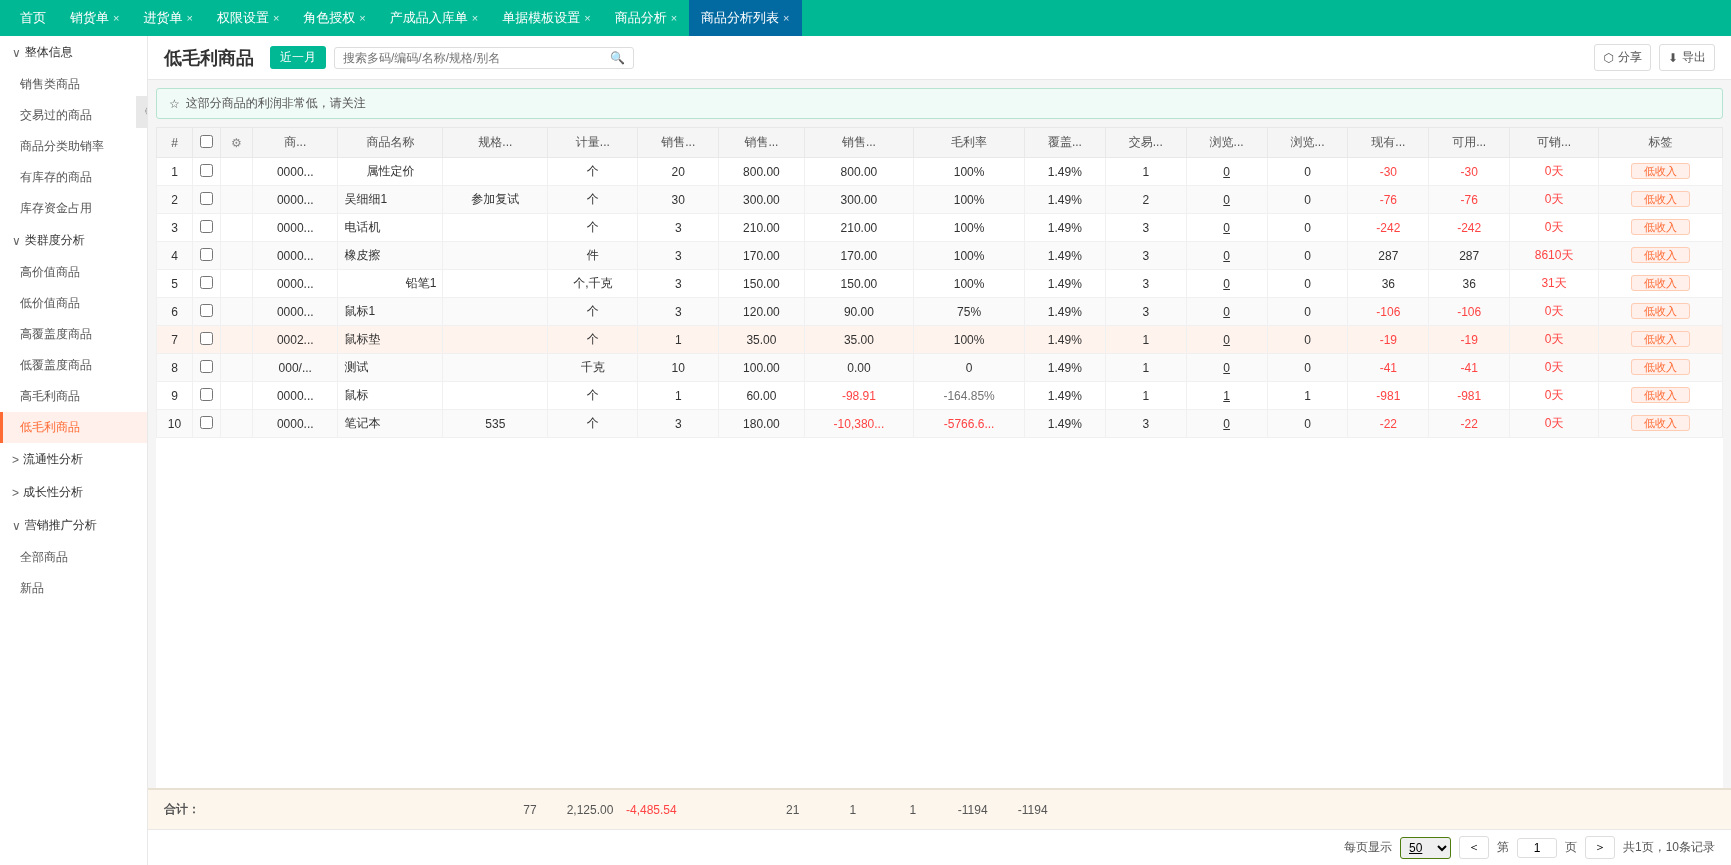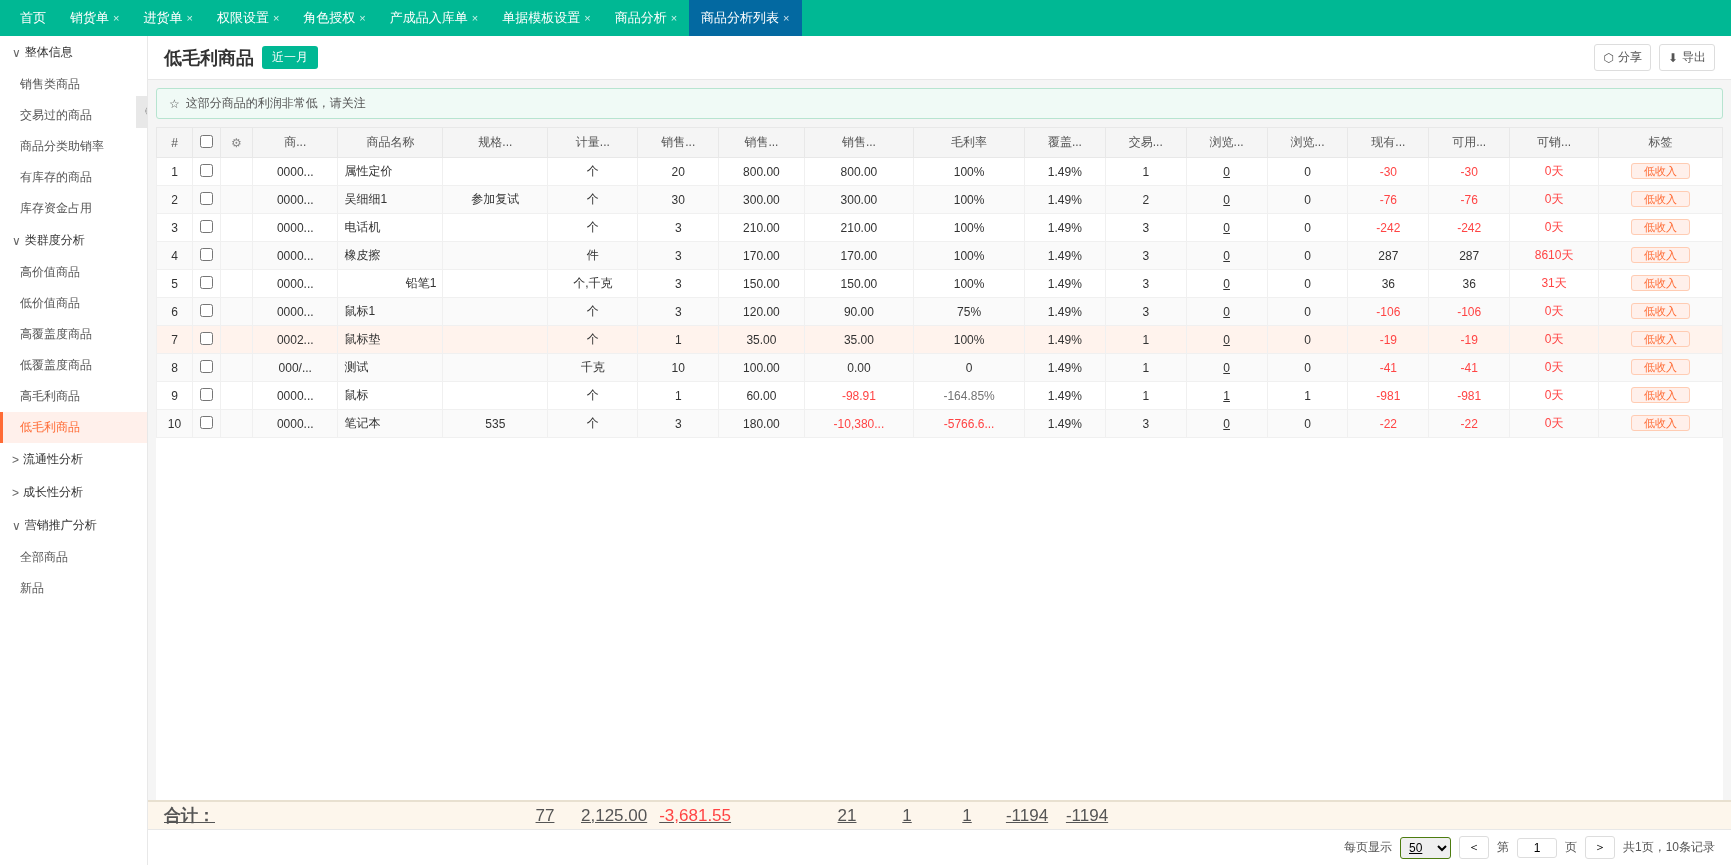--- a/index.html
+++ b/index.html
@@ -94,20 +94,21 @@
       color: #333;
     }
     .filter-btn {
       background: #00b894;
       color: #fff;
       border: none;
       border-radius: 3px;
       padding: 3px 10px;
       font-size: 12px;
       cursor: pointer;
+      margin-left: 8px;
     }
     .search-box {
       display: flex;
       align-items: center;
       border: 1px solid #ddd;
       border-radius: 3px;
       padding: 3px 8px;
       background: #fff;
       flex: 1;
       max-width: 300px;
@@ -198,26 +199,25 @@
       font-size: 11px;
     }
     
     .red-text { color: #ff4444; }
     .underline-link { text-decoration: underline; cursor: pointer; color: #333; }
     
     
     .table-footer {
       background: #fdf6ec;
       border-top: 2px solid #e8e0d0;
-      padding: 2px 16px;
-      display: flex;
-      align-items: center;
-      font-size: 17px;
+      padding: 11px 16px;
+      display: flex;
+      align-items: center;
+      font-size: 12px;
       color: #555;
-      text-decoration: underline;
     }
     .footer-label { font-weight: bold; margin-right: 20px; }
     .footer-cells {
       display: flex;
       gap: 0;
       flex: 1;
     }
     .footer-cell {
       padding: 0 6px;
       min-width: 60px;
@@ -368,20 +368,24 @@
     </div>
     <div class="sidebar-item">全部商品</div>
     <div class="sidebar-item">新品</div>
   </aside>
 
   <div class="main-content">
 
     <div class="header-bar">
       <span class="page-title">低毛利商品</span>
       <button class="filter-btn">近一月</button>
+      <div class="search-box">
+        <input type="text" placeholder="搜索多码/编码/名称/规格/别名" style="">
+        <span style="color:#aaa;">🔍</span>
+      </div>
       <div class="header-actions">
         <button class="action-btn">
           <span>⬡</span>
           <span>分享</span>
         </button>
         <button class="action-btn">
           <span>⬇</span>
           <span>导出</span>
         </button>
       </div>
@@ -417,21 +421,21 @@
             <th>标签</th>
           </tr>
         </thead>
         <tbody id="table-body">
 
         <tr>
     <td>1</td>
     <td><input type="checkbox" style=""></td>
     <td></td>
     <td>0000...</td>
-    <td style="text-align:left;">属性定价</td>
+    <td style="text-align:center;">属性定价</td>
     <td></td>
     <td>个</td>
     <td>20</td>
     <td>800.00</td>
     <td>800.00</td>
     <td>100%</td>
     <td>1.49%</td>
     <td>1</td>
     <td><span class="underline-link">0</span></td>
     <td>0</td>
@@ -632,21 +636,21 @@
           </tbody>
       </table>
     </div>
 
     <div class="table-footer">
       <span class="footer-label">合计：</span>
       <div class="footer-cells">
         <span class="footer-cell" style="min-width:280px;"></span>
         <span class="footer-cell">77</span>
         <span class="footer-cell">2,125.00</span>
-        <span class="footer-cell" style="color:#ff4444;">-3,681.55</span>
+        <span class="footer-cell" style="color:#ff4444;">-4,485.54</span>
         <span class="footer-cell" style="min-width:80px;"></span>
         <span class="footer-cell">21</span>
         <span class="footer-cell">1</span>
         <span class="footer-cell">1</span>
         <span class="footer-cell">-1194</span>
         <span class="footer-cell">-1194</span>
       </div>
     </div>
 
     <div class="pagination-bar">

